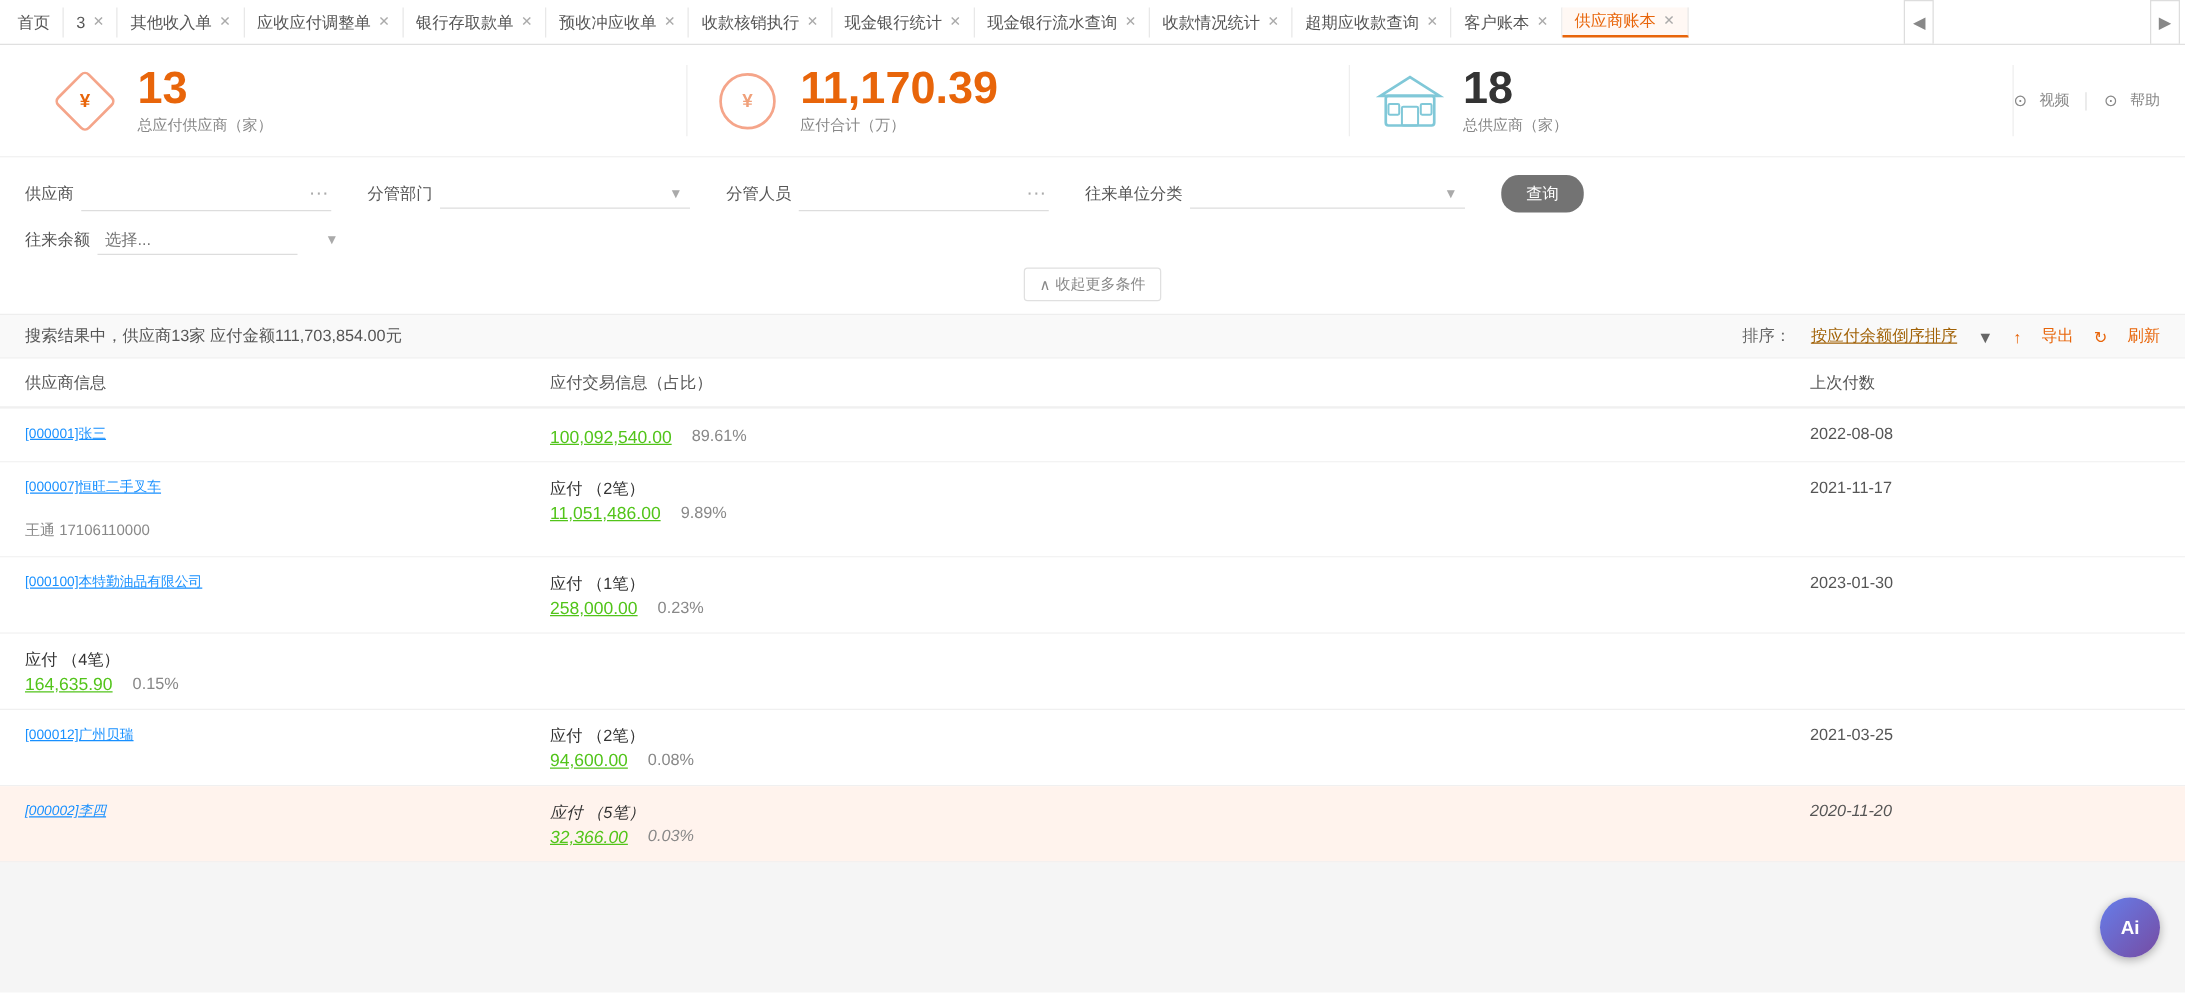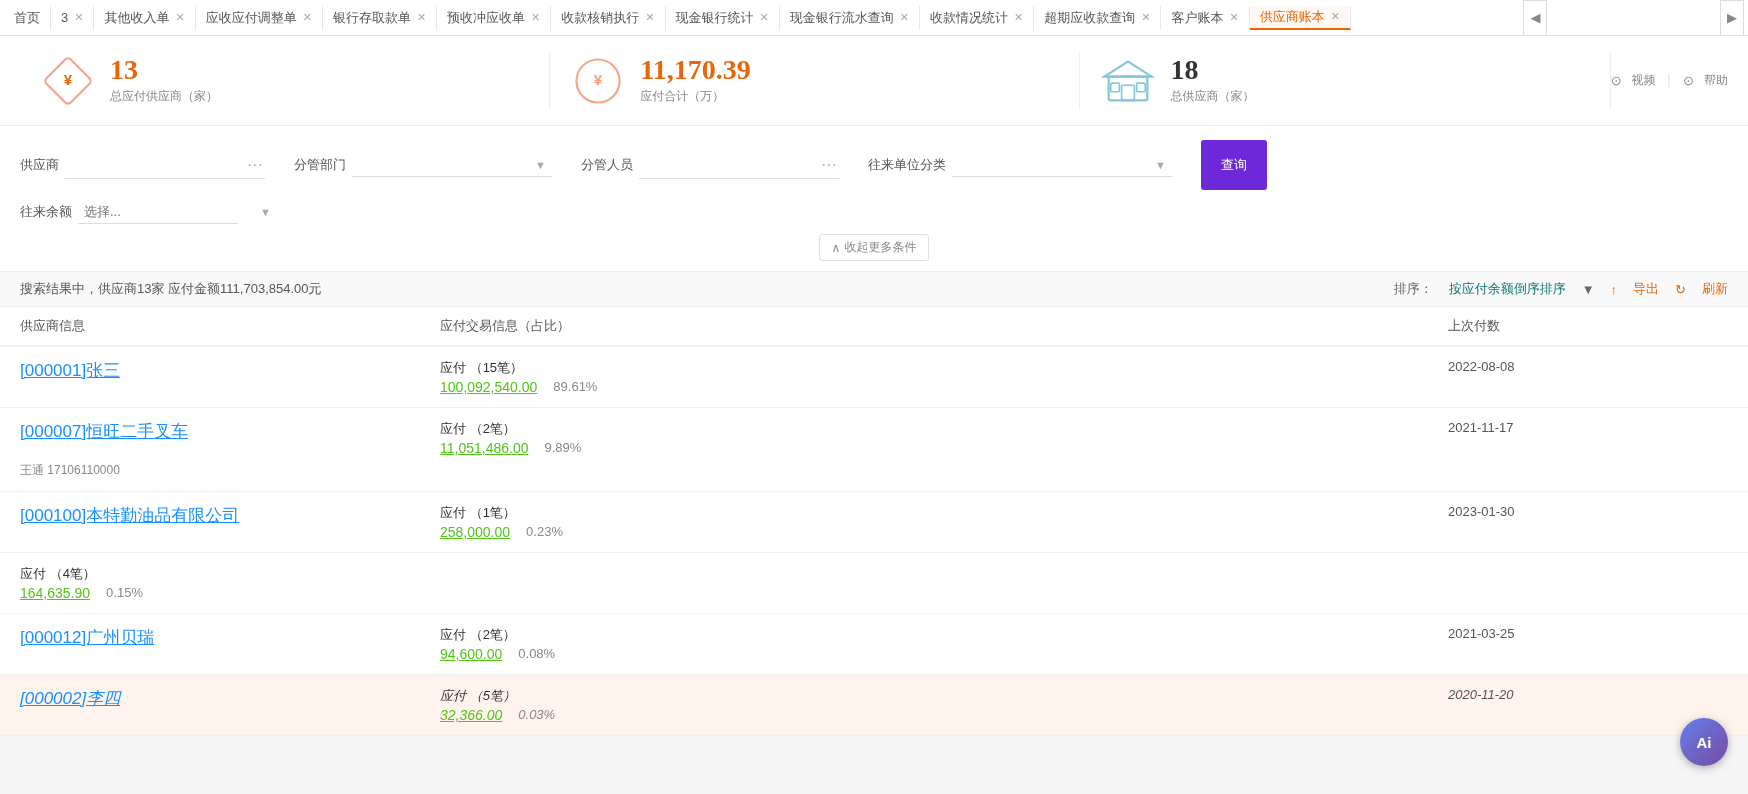--- a/index.html
+++ b/index.html
@@ -24,42 +24,42 @@
     .summary-bar {
       display: flex; background: #fff; border-bottom: 1px solid #eee; padding: 12px 20px;
       align-items: center; min-height: 90px;
     }
     .summary-card {
       display: flex; align-items: center; flex: 1; padding: 0 20px;
       border-right: 1px solid #eee;
     }
     .summary-card:last-child { border-right: none; }
     .summary-icon { width: 56px; height: 56px; margin-right: 14px; flex-shrink: 0; }
-    .summary-info .big-num { font-size: 28px; font-weight: bold; color: #e8650a; line-height: 1; font-family: Liberation Serif, serif; }
+    .summary-info .big-num { font-size: 36px; font-weight: bold; color: #e8650a; line-height: 1; }
     .summary-info .label { color: #888; font-size: 12px; margin-top: 4px; }
     .top-right-links { display: flex; align-items: center; gap: 10px; font-size: 12px; color: #888; margin-left: auto; }
     .top-right-links span { cursor: pointer; }
     .top-right-links .sep { color: #ddd; }
 
     
     .filter-area {
       background: #fff; padding: 14px 20px 10px; border-bottom: 1px solid #eee;
     }
     .filter-row { display: flex; align-items: center; gap: 29px; margin-bottom: 10px; flex-wrap: wrap; }
     .filter-item { display: flex; align-items: center; gap: 6px; }
     .filter-label { color: #555; font-size: 13px; white-space: nowrap; }
     .filter-select-box {
       display: flex; align-items: center; border-bottom: 1px solid #ddd;
       width: 200px; padding: 4px 6px; background: #fff;
     }
     .filter-select-box input { border: none; outline: none; flex: 1; font-size: 13px; color: #999; background: transparent; }
     .filter-select-box .arrow { color: #aaa; font-size: 11px; }
     .query-btn {
-      background: #6d28d9; color: #fff; border: none; padding: 16px 20px;
-      border-radius: 3px; cursor: pointer; font-size: 13px; white-space: nowrap;
+      background: #737373; color: #fff; border: none; padding: 6px 20px;
+      border-radius: 14px; cursor: pointer; font-size: 13px; white-space: nowrap;
     }
     .collapse-btn {
       display: flex; align-items: center; justify-content: center; gap: 4px;
       color: #888; font-size: 12px; cursor: pointer; padding: 4px 12px;
       border: 1px solid #e0e0e0; border-radius: 3px; background: #fff; margin: 0 auto;
     }
 
     
     .result-bar {
       display: flex; align-items: center; justify-content: space-between;
@@ -80,21 +80,21 @@
     .col-supplier { flex: 0 0 420px; }
     .col-transaction { flex: 1; }
     .col-last-pay { flex: 0 0 280px; }
 
     .table-row {
       display: flex; padding: 12px 20px; border-bottom: 1px solid #f0f0f0;
       align-items: flex-start; cursor: pointer; background: #fff;
     }
     .table-row.highlighted { background: #fff3ed; font-style: italic; }
 
-    .supplier-link { color: #1890ff; text-decoration: underline; cursor: pointer; font-size: 17px; }
+    .supplier-link { color: #1890ff; text-decoration: underline; cursor: pointer; font-size: 11px; }
     .supplier-sub { color: #888; font-size: 12px; margin-top: 19px; }
     .txn-amount { color: #52c41a; font-size: 14px; font-weight: 500; text-decoration: underline; cursor: pointer; margin-top: 2px; }
     .txn-percent { color: #888; font-size: 13px; margin-left: 16px; }
     .txn-row { display: flex; align-items: center; }
     .last-pay-date { color: #555; font-size: 13px; }
 
     
     .ai-btn {
       position: fixed; right: 20px; bottom: 28px; background: linear-gradient(135deg, #667eea, #764ba2);
       color: #fff; border-radius: 50%; width: 48px; height: 48px; display: flex; align-items: center;
@@ -266,21 +266,21 @@
       <span>∧</span>
       <span>收起更多条件</span>
     </div>
   </div>
 </div>
 
 <div class="result-bar">
   <div class="result-info">搜索结果中，供应商13家   应付金额111,703,854.00元</div>
   <div class="result-actions">
     <span style="color:#666;">排序：</span>
-    <span style="color:#0f766e;cursor:pointer;">按应付余额倒序排序</span>
+    <span style="color:#a16207;cursor:pointer;text-decoration:underline;">按应付余额倒序排序</span>
     <span style="color:#666;cursor:pointer;">▼</span>
     <span style="color:#e8650a;">↑</span>
     <span class="action-btn" style="color:#e8650a;">导出</span>
     <span style="color:#e8650a;">↻</span>
     <span class="action-btn" style="color:#e8650a;">刷新</span>
   </div>
 </div>
 
 <div class="table-area">
 
@@ -288,24 +288,20 @@
     <div class="col-supplier">供应商信息</div>
     <div class="col-transaction">应付交易信息（占比）</div>
     <div class="col-last-pay">上次付数</div>
   </div>
 
   <div class="table-row">
     <div class="col-supplier">
       <div class="supplier-link">[000001]张三</div>
     </div>
     <div class="col-transaction">
-      <div>
-        <span>应付</span>
-        <span>（15笔）</span>
-      </div>
       <div class="txn-row">
         <span class="txn-amount">100,092,540.00</span>
         <span class="txn-percent">89.61%</span>
       </div>
     </div>
     <div class="col-last-pay">
       <span class="last-pay-date">2022-08-08</span>
     </div>
   </div>
 

